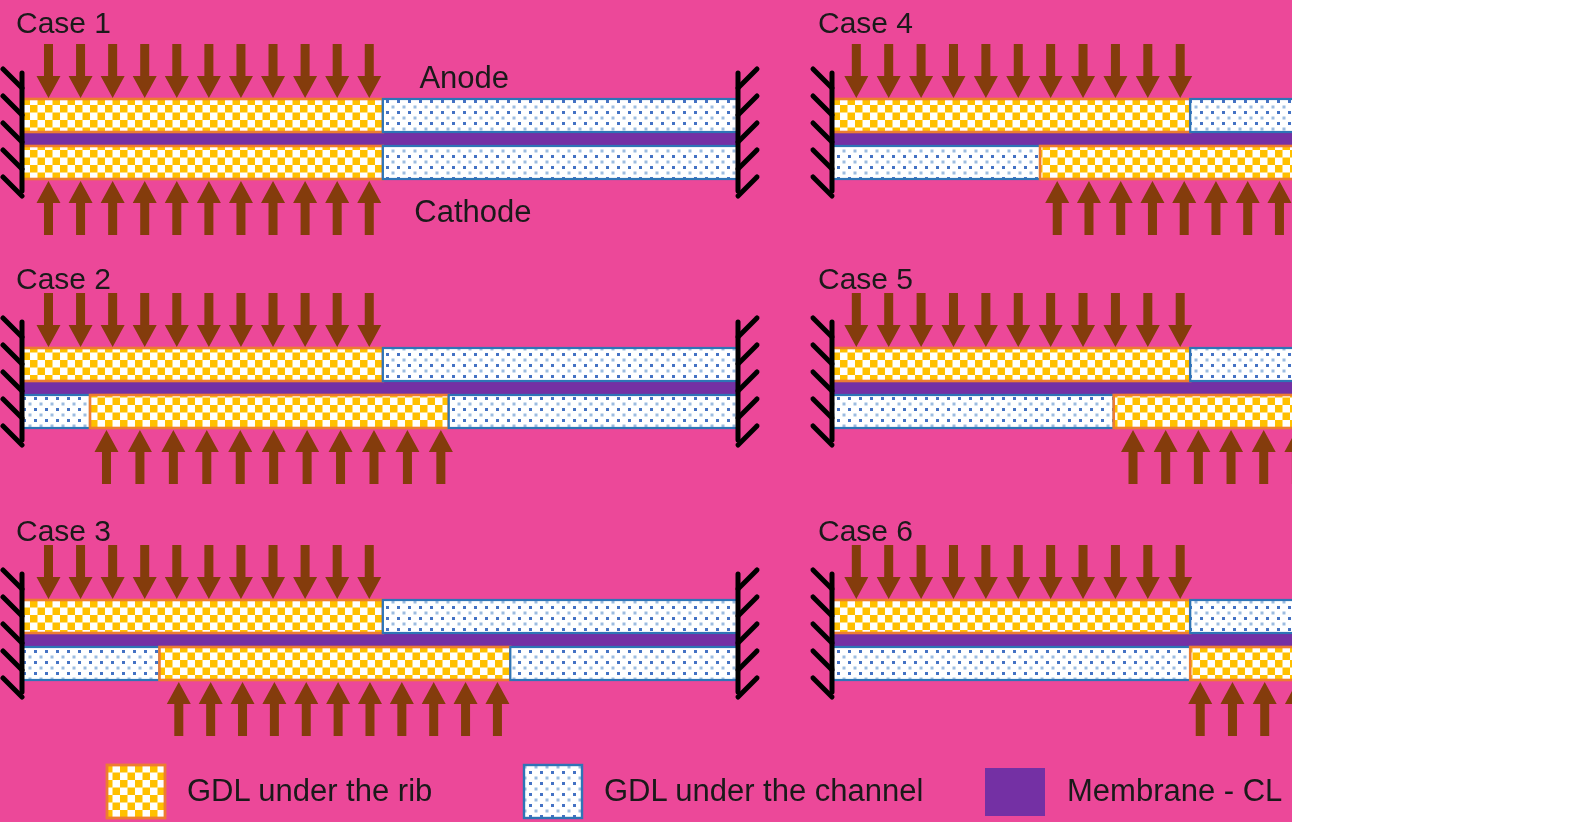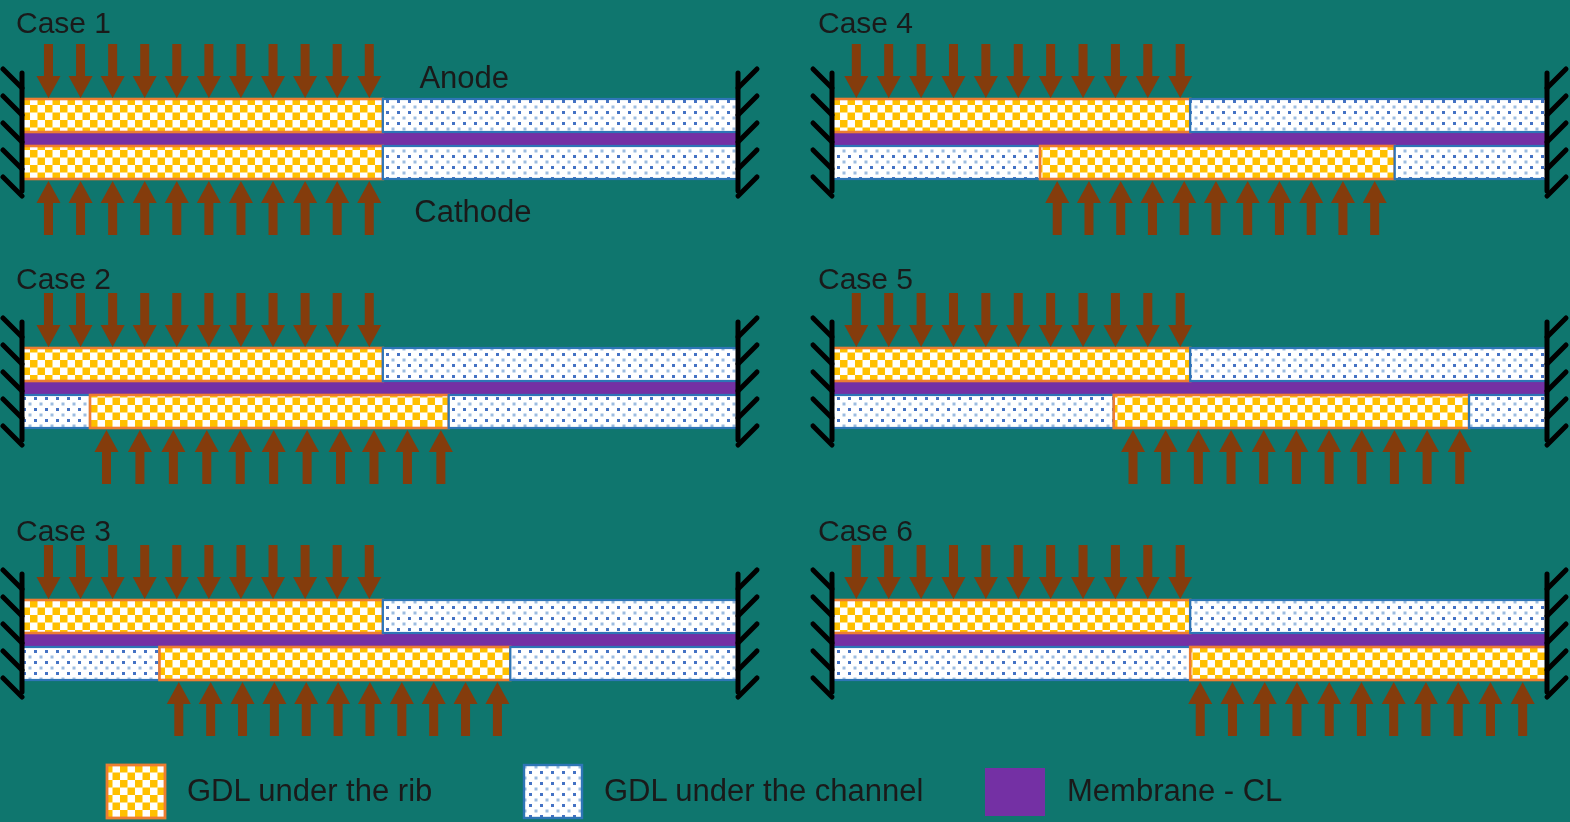--- a/index.html
+++ b/index.html
@@ -1,16 +1,16 @@
 <!DOCTYPE html>
 <html><head>
 <meta charset="utf-8">
 <style>
   html,body{margin:0;padding:0;background:#ffffff;}
-  .stage{position:relative;width:1570px;height:822px;background:#0f766e;overflow:hidden;}
+  .stage{position:relative;width:1292px;height:822px;background:#ec4899;overflow:hidden;}
   svg{display:block;}
   .case-label{font:30px "Liberation Sans", sans-serif;fill:#1a1a1a;}
   .annot{font:31px "Liberation Sans", sans-serif;fill:#1a1a1a;}
   .legend-label{font:31px "Liberation Sans", sans-serif;fill:#1a1a1a;}
 </style>
 </head>
 <body>
 
 <div class="stage">
   <svg id="diagram" viewBox="0 0 1570 822" width="1570" height="822">

